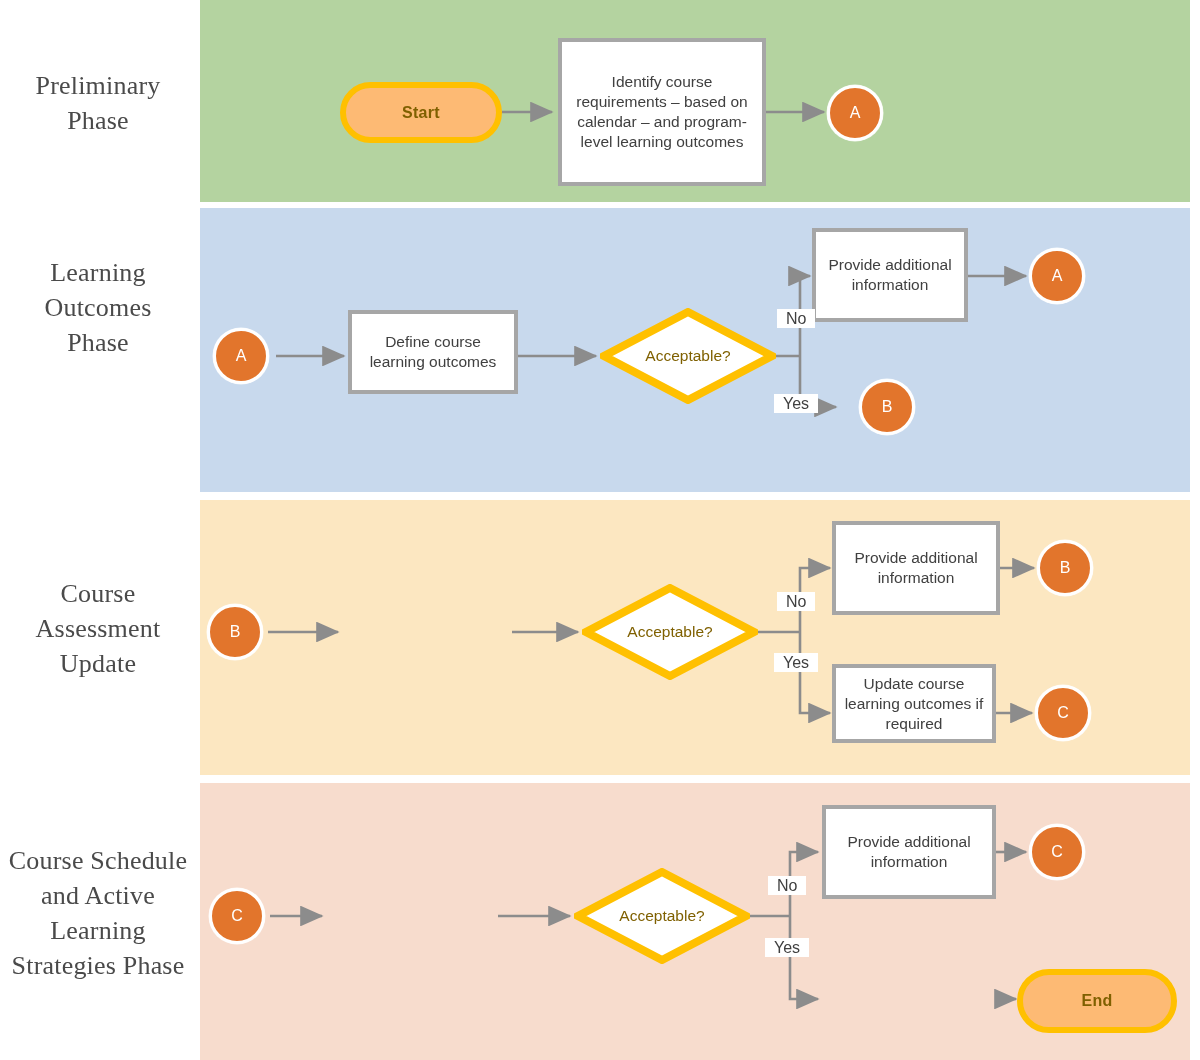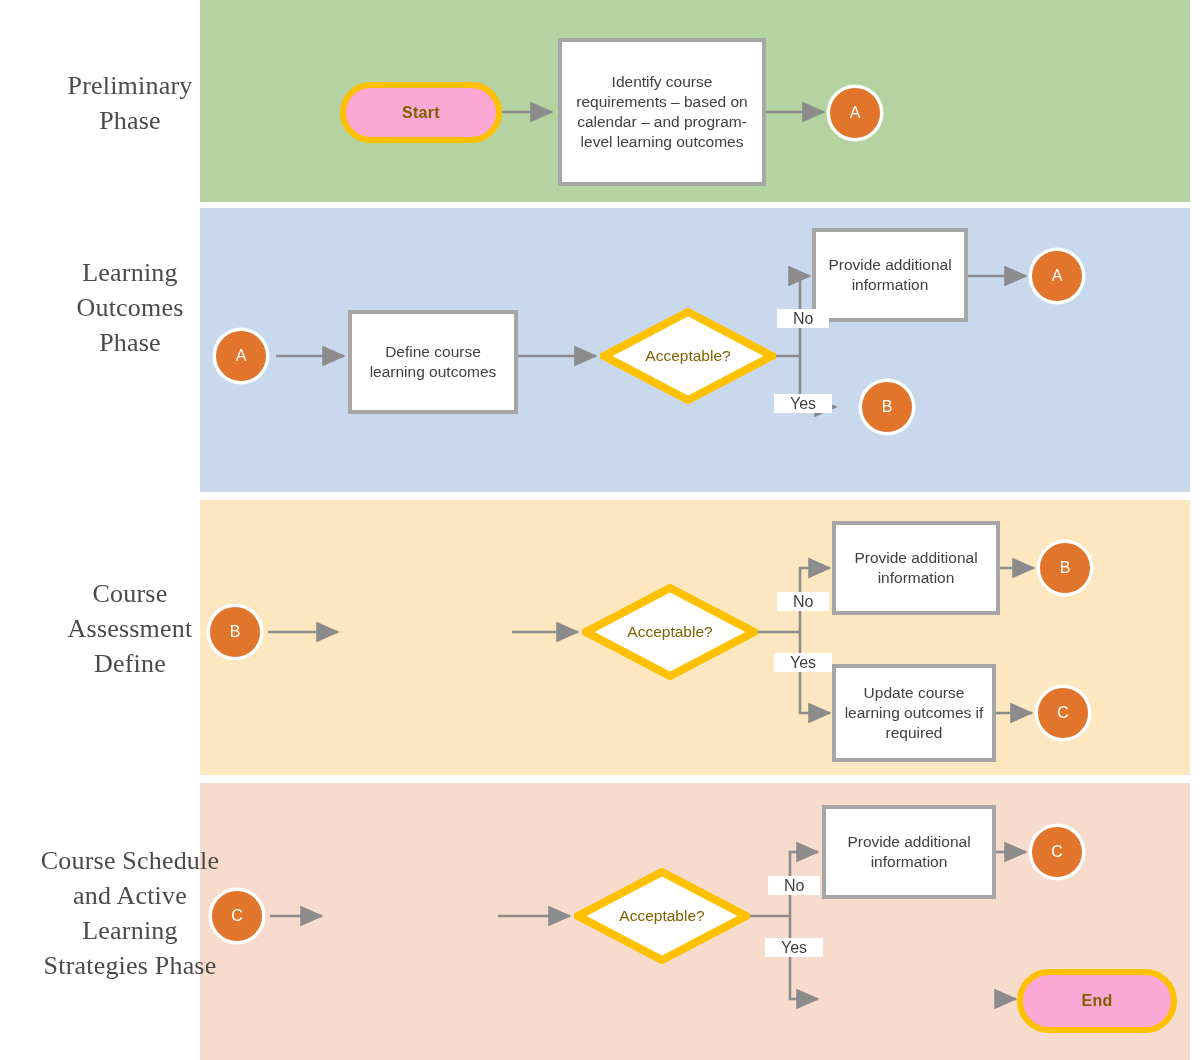--- a/index.html
+++ b/index.html
@@ -33,21 +33,20 @@
   .phase-label {
     position: absolute;
     left: 0;
     width: 196px;
     text-align: center;
     font-family: "Liberation Serif", serif;
     font-size: 26px;
     line-height: 35px;
     color: #4a4a4a;
     letter-spacing: 0.2px;
-    padding-left: 32px;
   }
 
   
   .node {
     position: absolute;
     box-sizing: border-box;
     display: flex;
     align-items: center;
     justify-content: center;
     text-align: center;
@@ -56,21 +55,21 @@
   .process {
     background: #ffffff;
     border: 4px solid #a6a6a6;
     color: #404040;
     font-size: 15.5px;
     line-height: 20px;
     padding: 8px 6px;
   }
 
   .terminator {
-    background: #f9a8d4;
+    background: #fdba74;
     border: 6px solid #ffc000;
     border-radius: 999px;
     color: #7f6000;
     font-size: 16px;
     font-weight: bold;
     letter-spacing: 0.3px;
   }
 
   .connector {
     background: #e2752c;
@@ -108,21 +107,21 @@
     pointer-events: none;
   }
 
   
   .branch-label {
     position: absolute;
     background: #ffffff;
     color: #3f3f3f;
     font-size: 16px;
     line-height: 19px;
-    padding: 0 16px;
+    padding: 0 9px;
   }
 </style>
 </head>
 <body>
 
 <div id="canvas">
 
   <div class="band band-green" style="top:0px;   height:202px;"></div>
   <div class="band band-blue" style="top:208px; height:284px;"></div>
   <div class="band band-orange" style="top:500px; height:275px;"></div>
@@ -133,21 +132,21 @@
 Phase</div>
   </div>
   <div class="phase-label" style="top:255px;">
     <div style="white-space:pre-line;">Learning
 Outcomes
 Phase</div>
   </div>
   <div class="phase-label" style="top:576px;">
     <div style="white-space:pre-line;">Course
 Assessment
-Define</div>
+Update</div>
   </div>
   <div class="phase-label" style="top:843px;">
     <div style="white-space:pre-line;">Course Schedule
 and Active
 Learning
 Strategies Phase</div>
   </div>
 
   <svg class="edge-layer" xmlns="http://www.w3.org/2000/svg">
     <defs>
@@ -195,21 +194,21 @@
   </div>
 
   <div class="node connector" style="left:827px; top:85px; width:56px; height:56px;">
     <span>A</span>
   </div>
 
   <div class="node connector" style="left:213px; top:328px; width:56px; height:56px;">
     <span>A</span>
   </div>
 
-  <div class="node process" style="left:348px; top:310px; width:170px; height:104px;">
+  <div class="node process" style="left:348px; top:310px; width:170px; height:84px;">
     <span>Define course learning outcomes</span>
   </div>
 
   <div class="node decision" style="left:600px; top:308px;">
     <svg viewBox="0 0 176 96" preserveAspectRatio="none">
       <polygon points="88,4 172,48 88,92 4,48" fill="#ffffff" stroke="#ffc000" stroke-width="8"></polygon>
     </svg>
     <span class="dtext">Acceptable?</span>
   </div>
 
@@ -245,21 +244,21 @@
   </div>
 
   <div class="node process" style="left:832px; top:521px; width:168px; height:94px;">
     <span>Provide additional information</span>
   </div>
 
   <div class="node connector" style="left:1037px; top:540px; width:56px; height:56px;">
     <span>B</span>
   </div>
 
-  <div class="node process" style="left:832px; top:664px; width:164px; height:98px;">
+  <div class="node process" style="left:832px; top:664px; width:164px; height:79px;">
     <span>Update course learning outcomes if required</span>
   </div>
 
   <div class="node connector" style="left:1035px; top:685px; width:56px; height:56px;">
     <span>C</span>
   </div>
 
   <div class="branch-label" style="left:777px; top:592px;">
     <span>No</span>
   </div>

